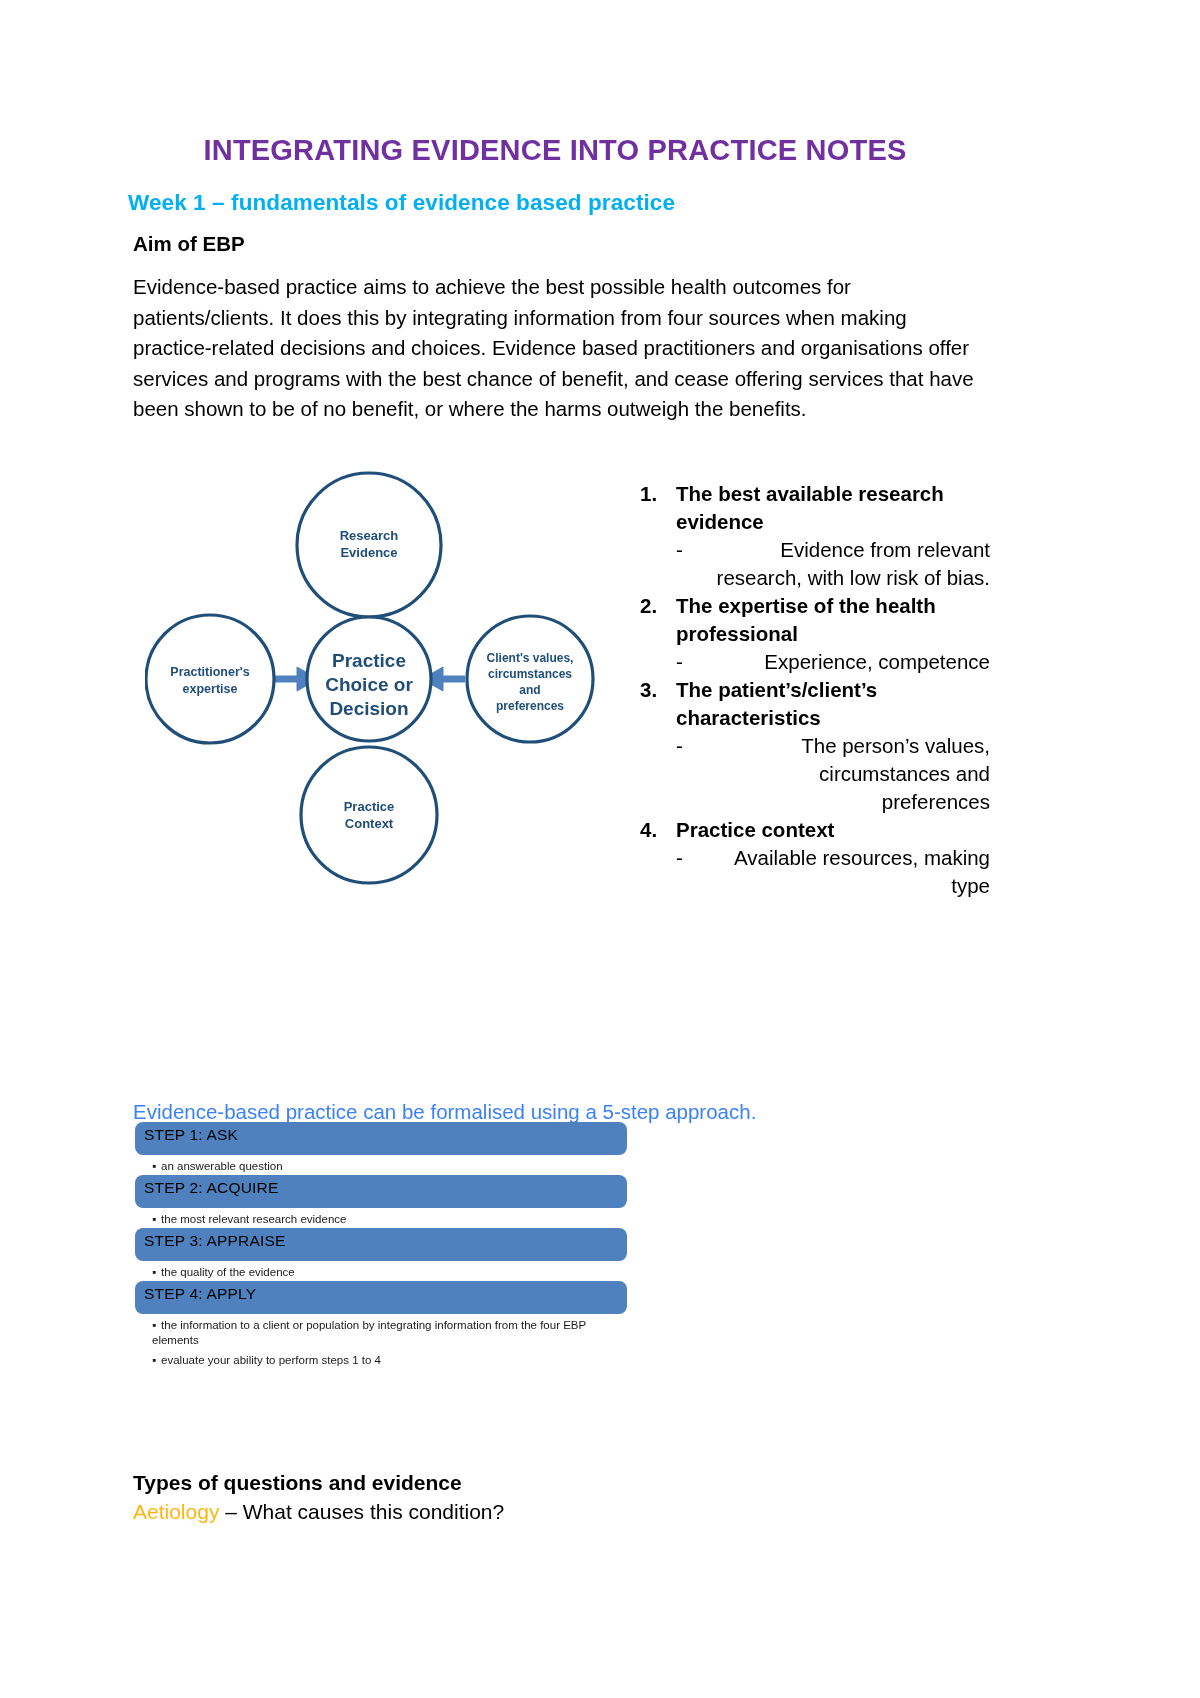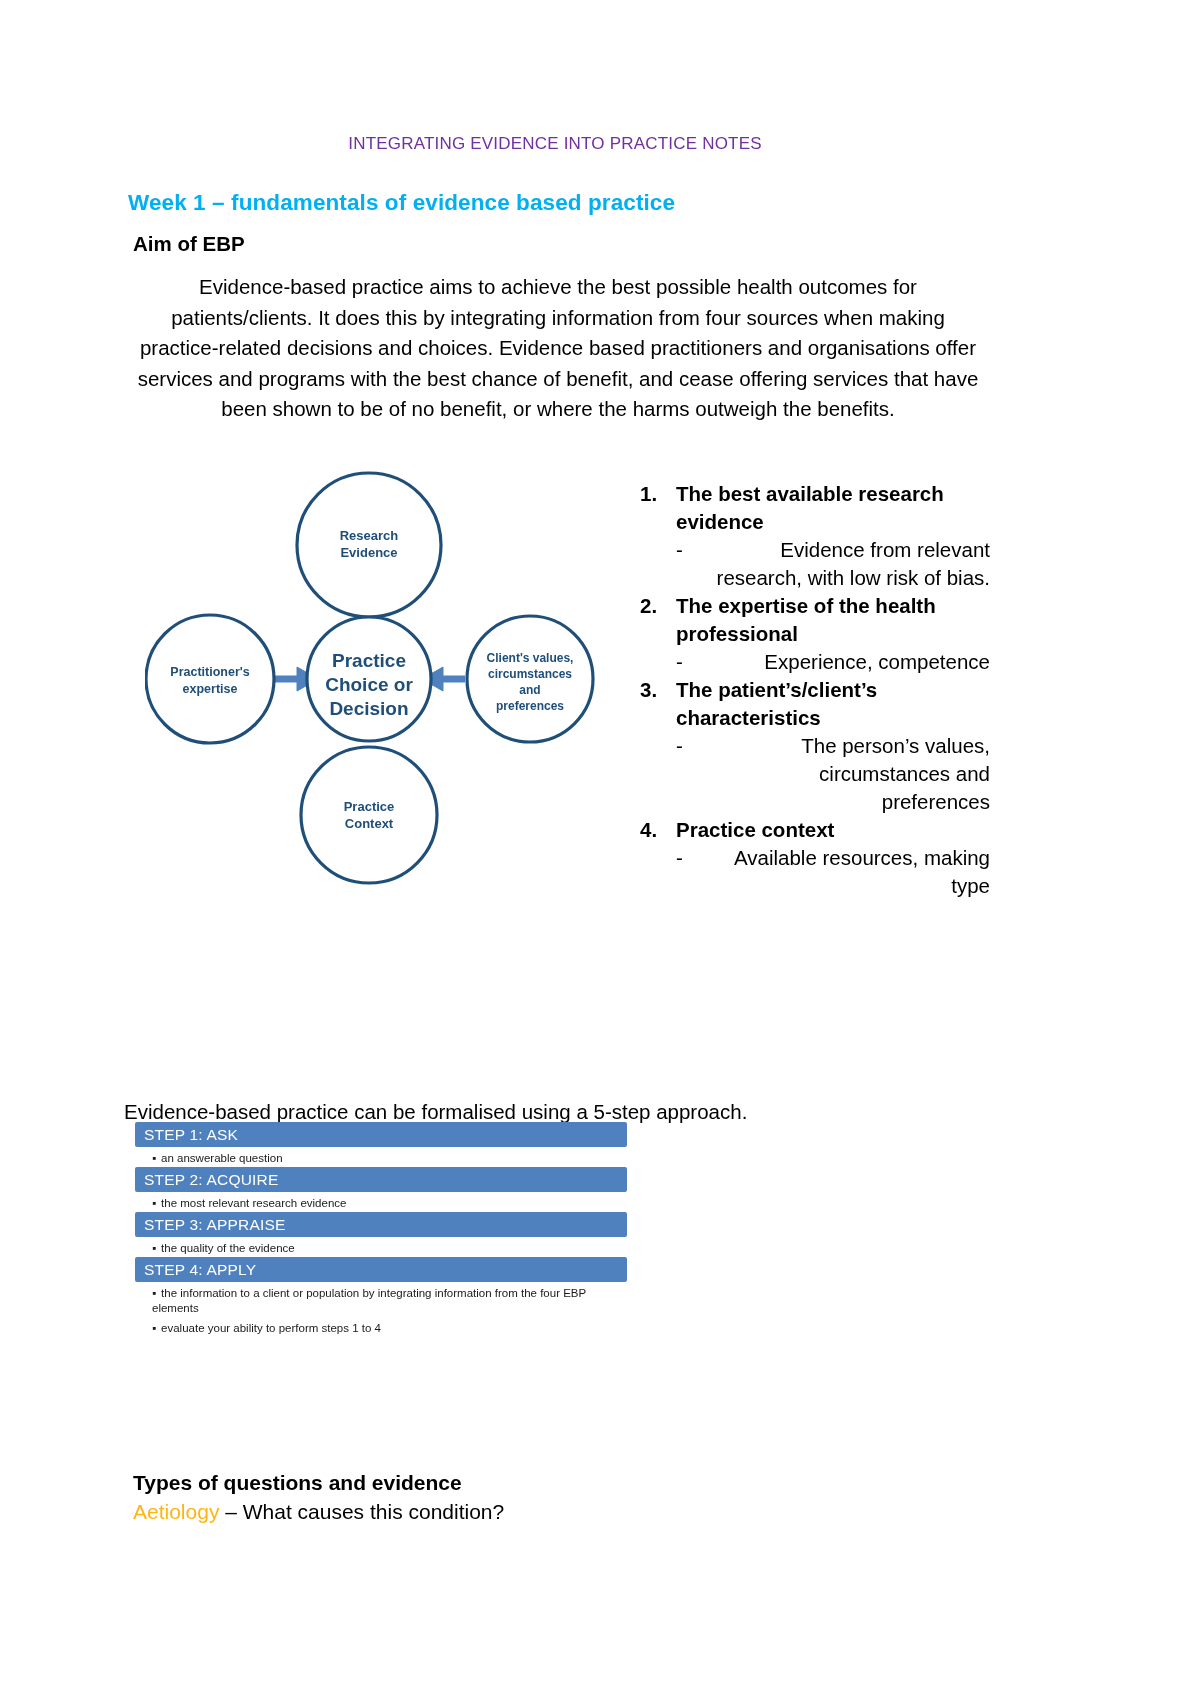--- a/index.html
+++ b/index.html
@@ -20,22 +20,22 @@
     left: 0; top: 0;
     width: 1200px;
     height: 1698px;
     background: #ffffff;
   }
   .doc-title {
     position: absolute;
     left: 0; top: 134px;
     width: 1110px;
     text-align: center;
-    font-size: 17px;
-    font-weight: 400;
+    font-size: 29px;
+    font-weight: 700;
     letter-spacing: 0.2px;
     color: #7030A0;
   }
   .week-heading {
     position: absolute;
     left: 128px; top: 190px;
     font-size: 22.5px;
     font-weight: bold;
     color: #00B0F0;
     letter-spacing: 0.1px;
@@ -47,21 +47,21 @@
     font-weight: bold;
     color: #000000;
   }
   .aim-body {
     position: absolute;
     left: 133px; top: 272px;
     width: 850px;
     font-size: 20.5px;
     line-height: 30.5px;
     color: #000000;
-    text-align: center;
+    text-align: left;
   }
 
   
   .diagram {
     position: absolute;
     left: 145px; top: 450px;
     width: 460px; height: 460px;
   }
   .diagram svg { display: block; }
 
@@ -101,39 +101,39 @@
     flex: 0 0 31px;
   }
   .ebp-sub-text {
     flex: 1 1 auto;
     text-align: right;
   }
 
   
   .formalise-line {
     position: absolute;
-    left: 124px; top: 1100px;
+    left: 133px; top: 1100px;
     font-size: 20.5px;
-    color: #000000;
+    color: #3b82f6;
   }
   .steps {
     position: absolute;
     left: 135px; top: 1060px;
     width: 492px;
   }
   .step-block { width: 492px; }
   .step-bar {
     background: #4E81BD;
-    color: #ffffff;
+    color: #000000;
     font-size: 15.5px;
     line-height: 25px;
-    height: 25px;
+    height: 33px;
     padding: 0 0 0 9px;
     box-sizing: border-box;
-    border-radius: 2px;
+    border-radius: 8px;
     letter-spacing: 0.2px;
     white-space: nowrap;
     overflow: hidden;
   }
   .step-bullet {
     font-size: 11.5px;
     line-height: 15px;
     color: #1a1a1a;
     padding: 4px 0 1px 17px;
     box-sizing: border-box;

